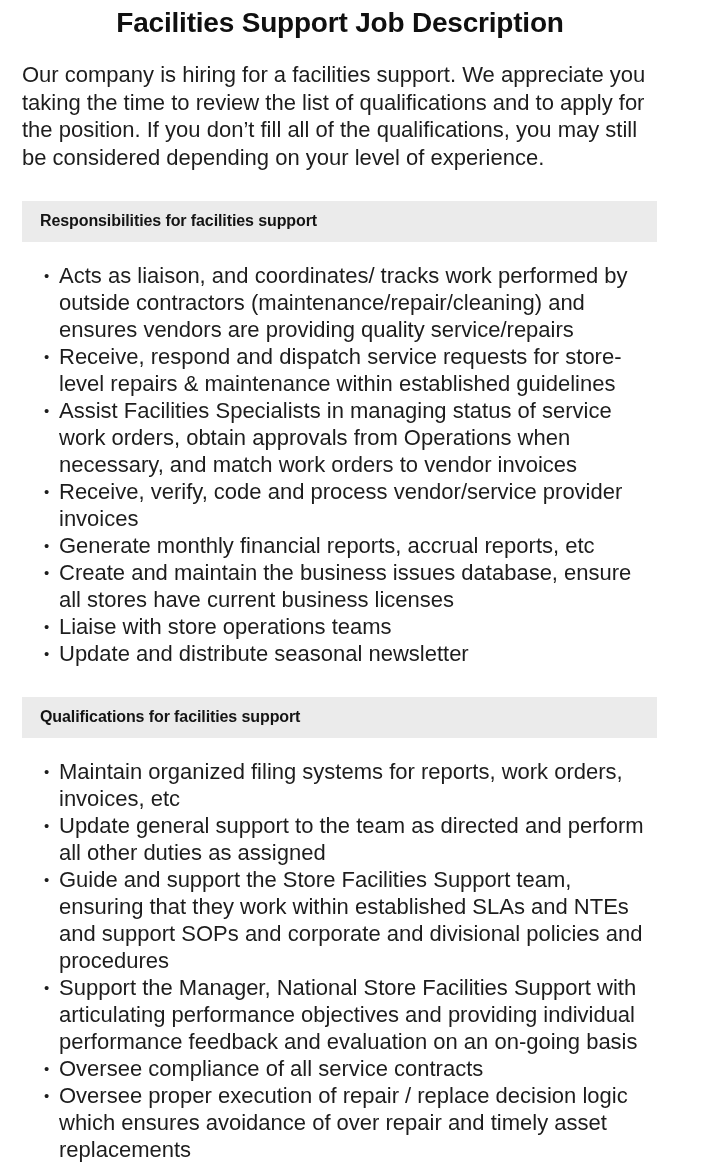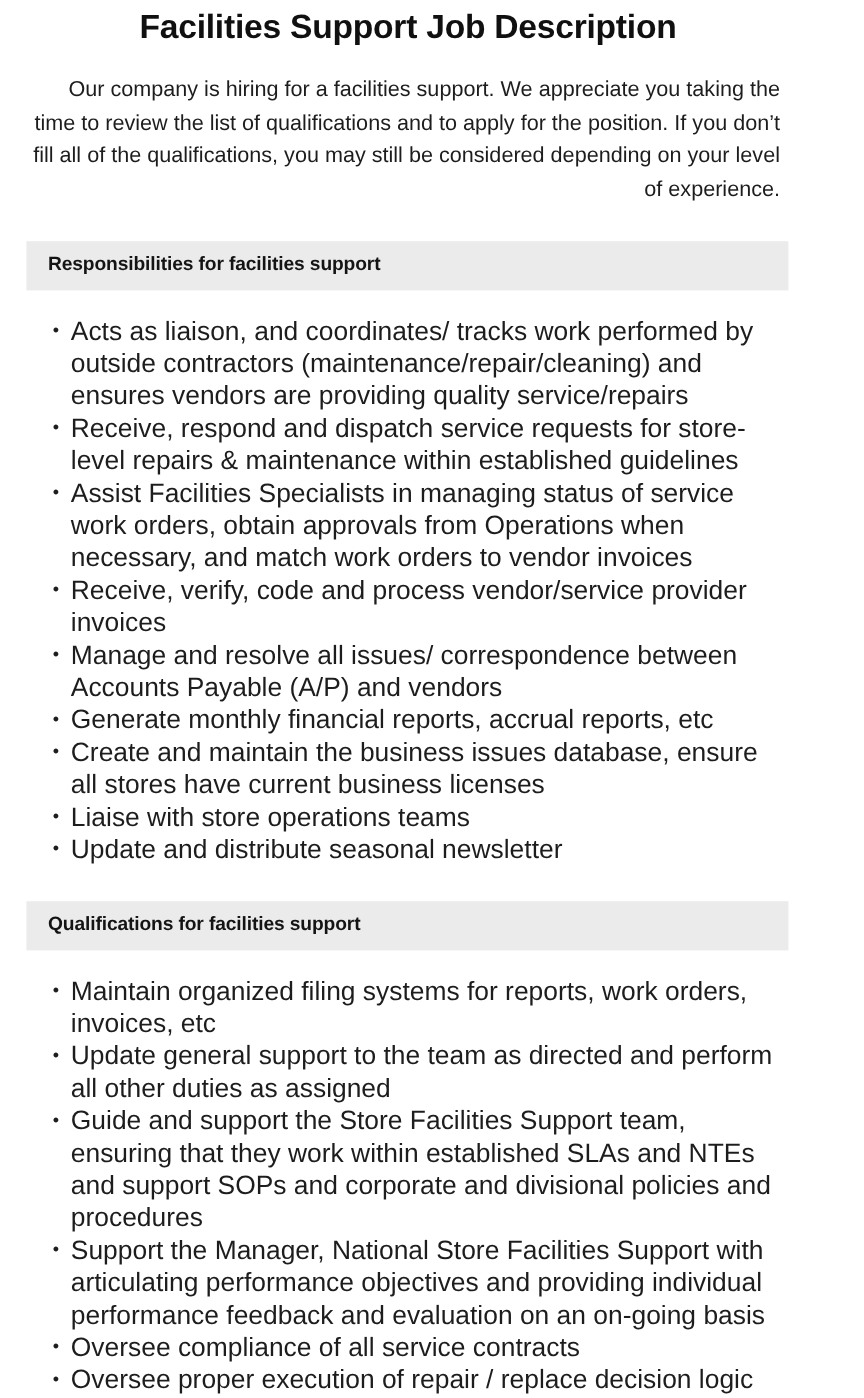--- a/index.html
+++ b/index.html
@@ -31,26 +31,26 @@
     line-height: 34px;
     text-align: center;
     color: #101010;
     margin: 0;
     padding: 6px 22px 0 22px;
     letter-spacing: -0.2px;
   }
 
   
   .intro {
-    font-size: 18px;
+    font-size: 22px;
     line-height: 27.5px;
     color: #1d1d1d;
     margin: 0;
     padding: 21px 30px 0 22px;
-    text-align: right;
+    text-align: left;
   }
 
   
   .section {
     margin: 0;
     padding: 0;
   }
 
   .section-header {
     background: #ebebeb;
@@ -116,21 +116,20 @@
 
   <div class="section section-responsibilities">
     <div class="section-header">
       <span class="section-header-text">Responsibilities for facilities support</span>
     </div>
     <ul class="bullet-list">
         <li class="bullet-item">Acts as liaison, and coordinates/ tracks work performed by outside contractors (maintenance/repair/cleaning) and ensures vendors are providing quality service/repairs</li>
         <li class="bullet-item">Receive, respond and dispatch service requests for store-level repairs &amp; maintenance within established guidelines</li>
         <li class="bullet-item">Assist Facilities Specialists in managing status of service work orders, obtain approvals from Operations when necessary, and match work orders to vendor invoices</li>
         <li class="bullet-item">Receive, verify, code and process vendor/service provider invoices</li>
-        <li class="bullet-item">Manage and resolve all issues/ correspondence between Accounts Payable (A/P) and vendors</li>
         <li class="bullet-item">Generate monthly financial reports, accrual reports, etc</li>
         <li class="bullet-item">Create and maintain the business issues database, ensure all stores have current business licenses</li>
         <li class="bullet-item">Liaise with store operations teams</li>
         <li class="bullet-item">Update and distribute seasonal newsletter</li>
       </ul>
   </div>
 
   <div class="section section-qualifications">
     <div class="section-header">
       <span class="section-header-text">Qualifications for facilities support</span>

